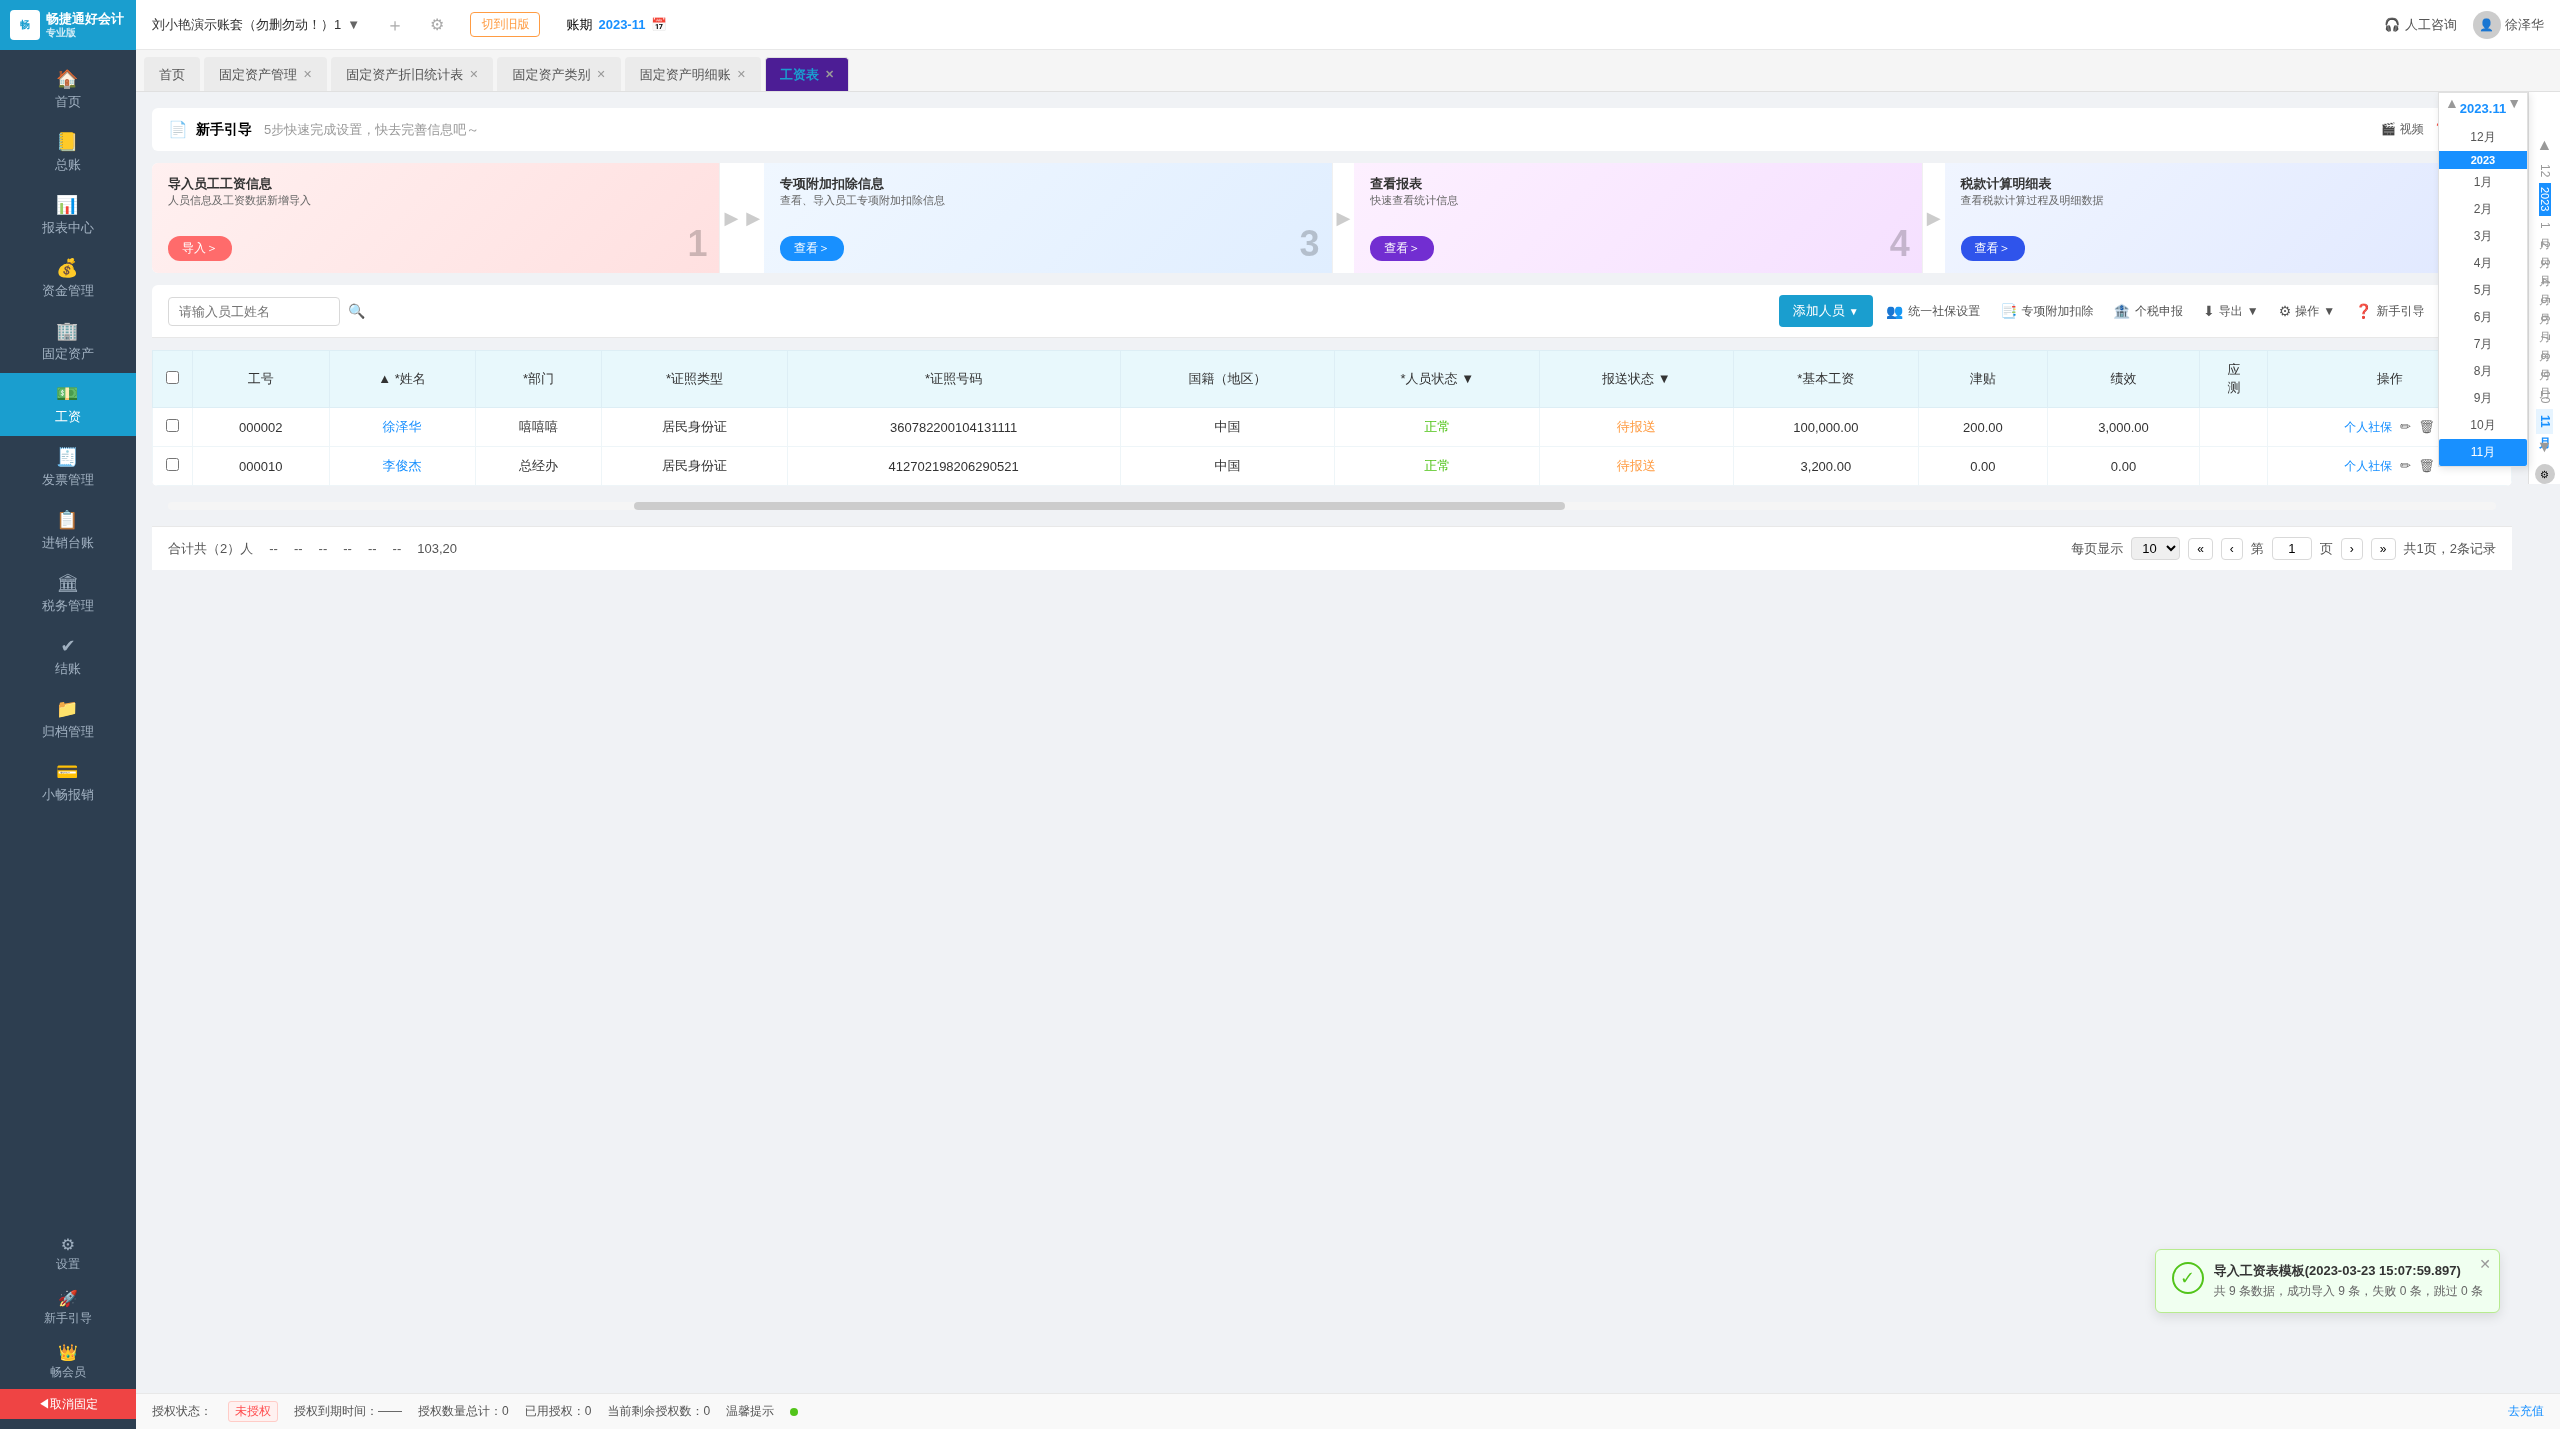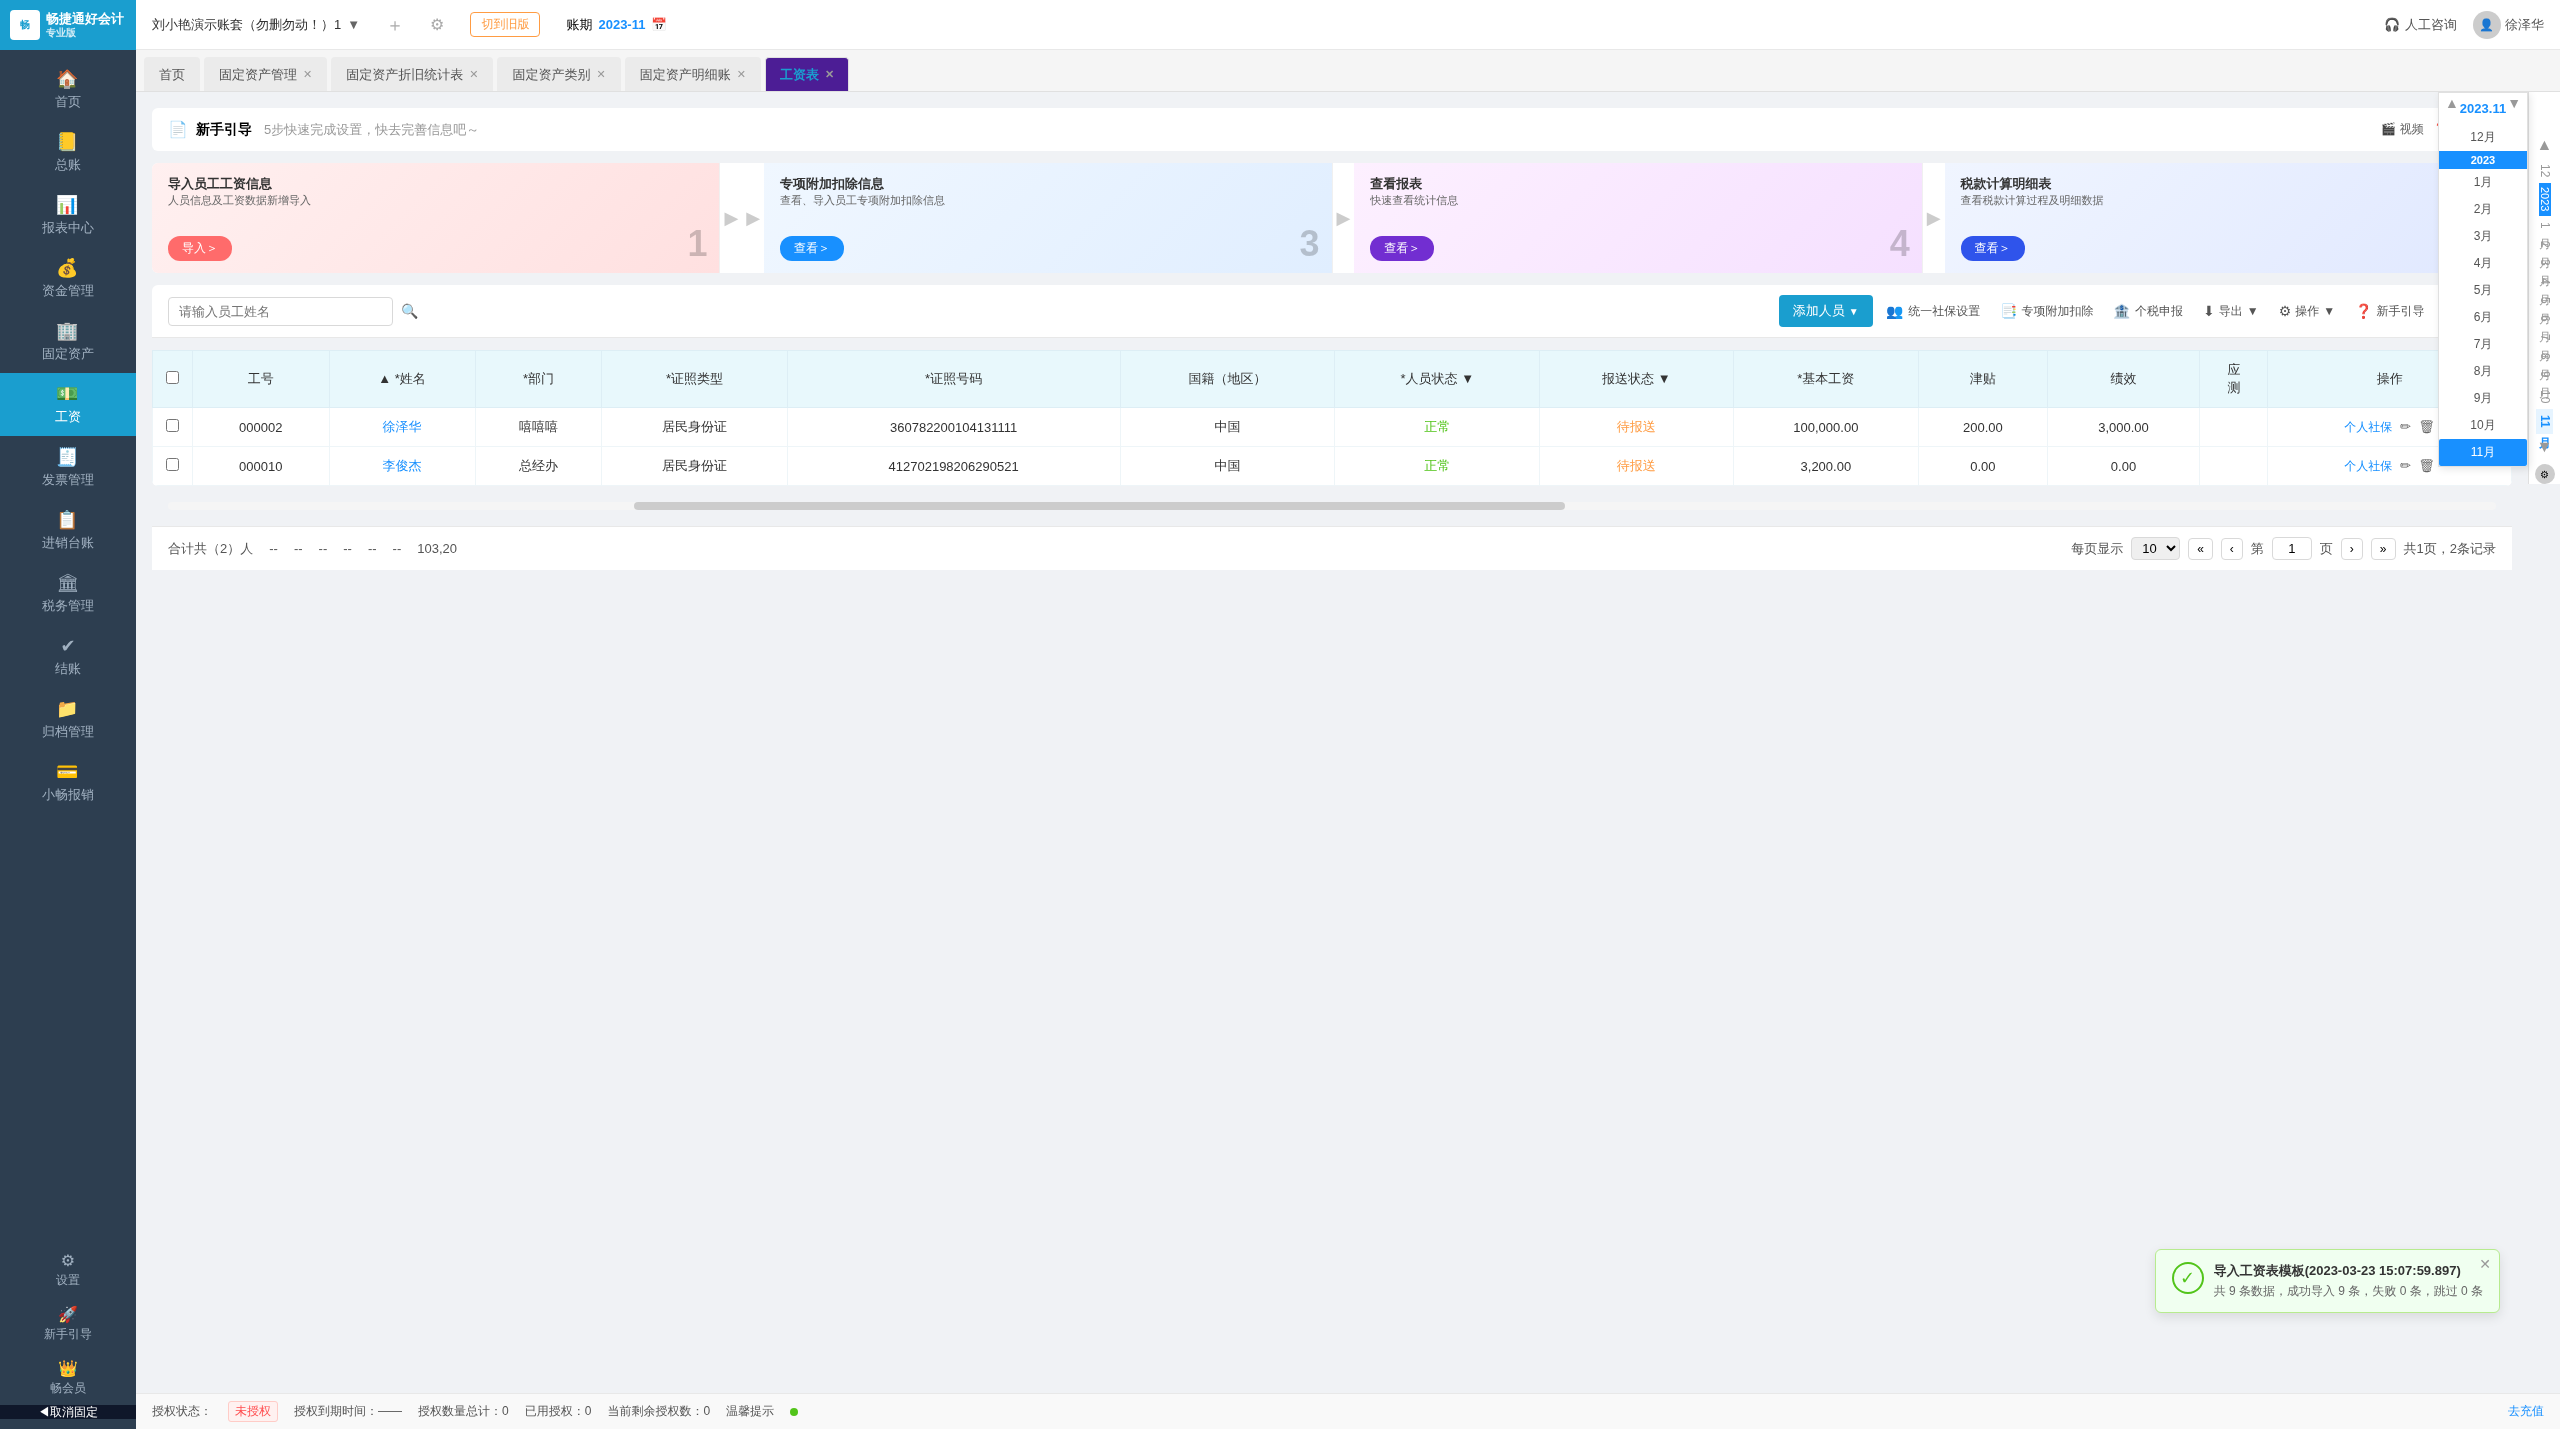--- a/index.html
+++ b/index.html
@@ -54,22 +54,22 @@
       display: flex;
       flex-direction: column;
       align-items: center;
       padding: 8px 0;
       color: #a0b0c0;
       cursor: pointer;
       font-size: 12px;
     }
     .nav-item-bottom .nav-icon { font-size: 16px; margin-bottom: 2px; }
     .cancel-fixed {
-      height: 14px;
-      background: #0f172a;
+      height: 30px;
+      background: #ef4444;
       display: flex;
       align-items: center;
       justify-content: center;
       color: white;
       font-size: 12px;
       cursor: pointer;
     }
 
     
     .main-content {
@@ -231,21 +231,21 @@
       background: white;
       border-radius: 6px 6px 0 0;
       padding: 10px 16px;
       border-bottom: 1px solid #e8e8e8;
     }
     .search-input {
       border: 1px solid #d9d9d9;
       border-radius: 4px;
       padding: 6px 10px;
       font-size: 13px;
-      width: 225px;
+      width: 172px;
       outline: none;
     }
     .search-icon-btn { color: #aaa; cursor: pointer; }
     .add-btn {
       background: #1a9ecf;
       color: white;
       border: none;
       border-radius: 4px;
       padding: 7px 14px;
       font-size: 13px;

